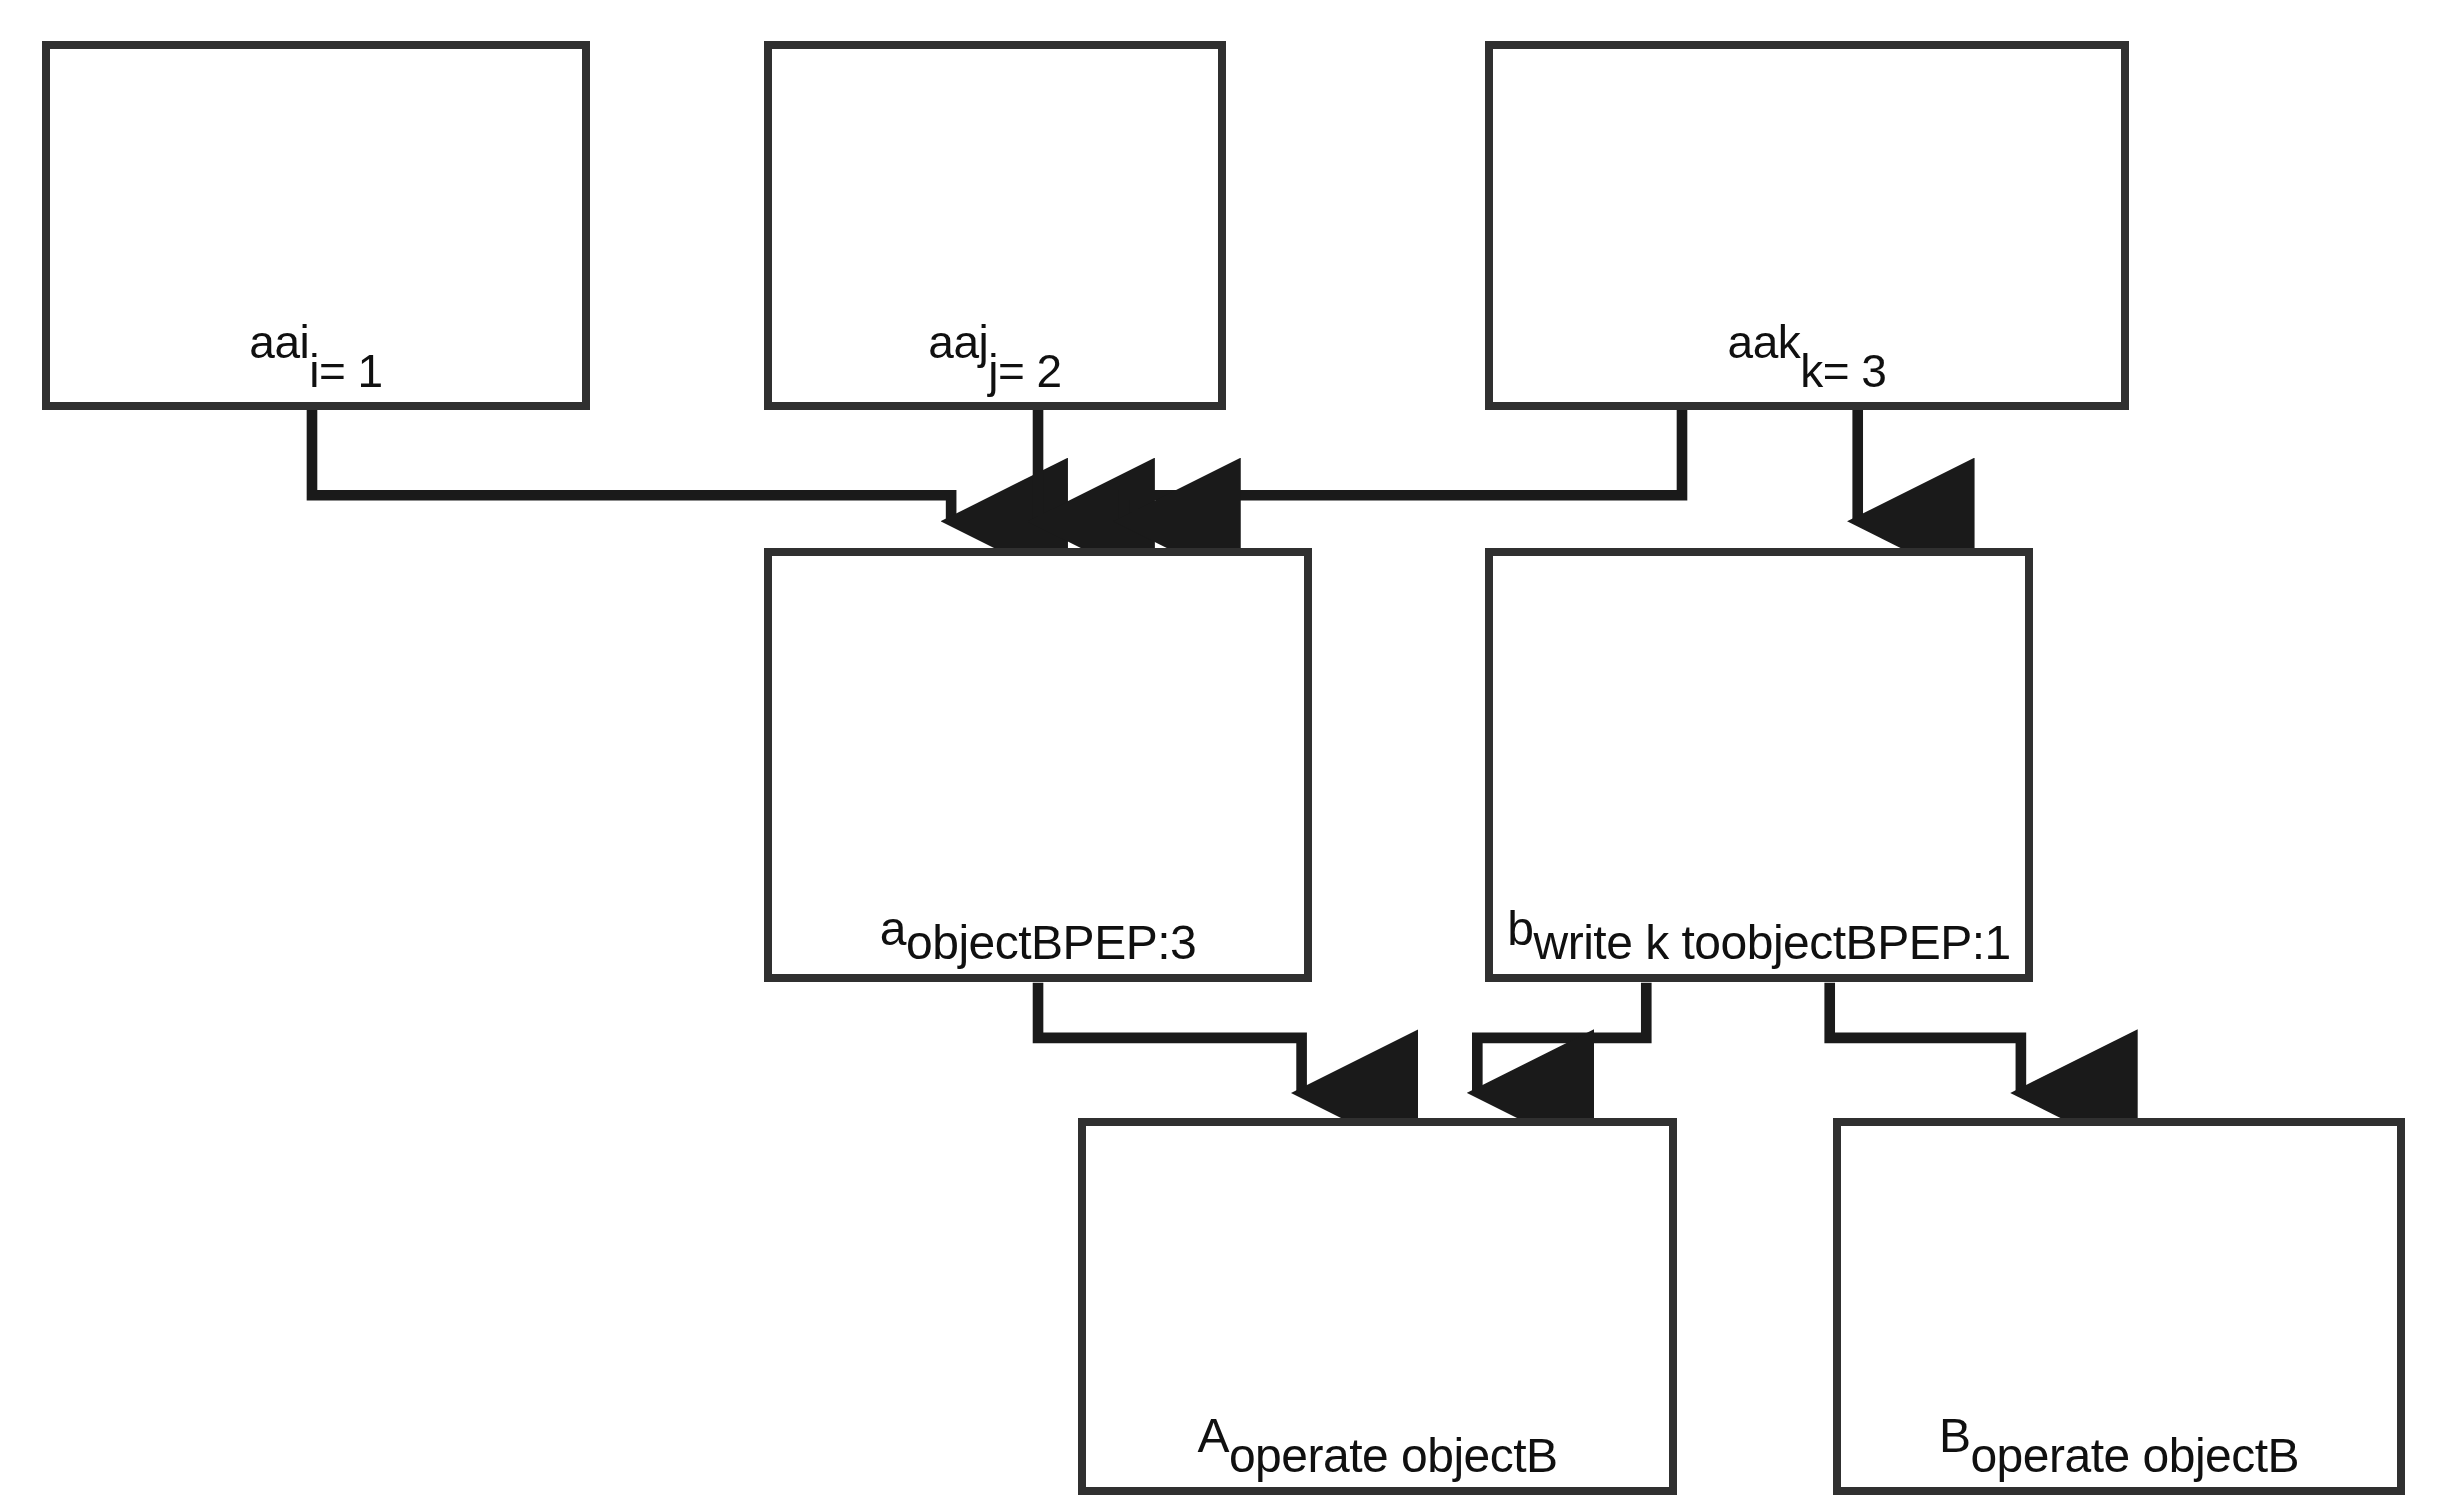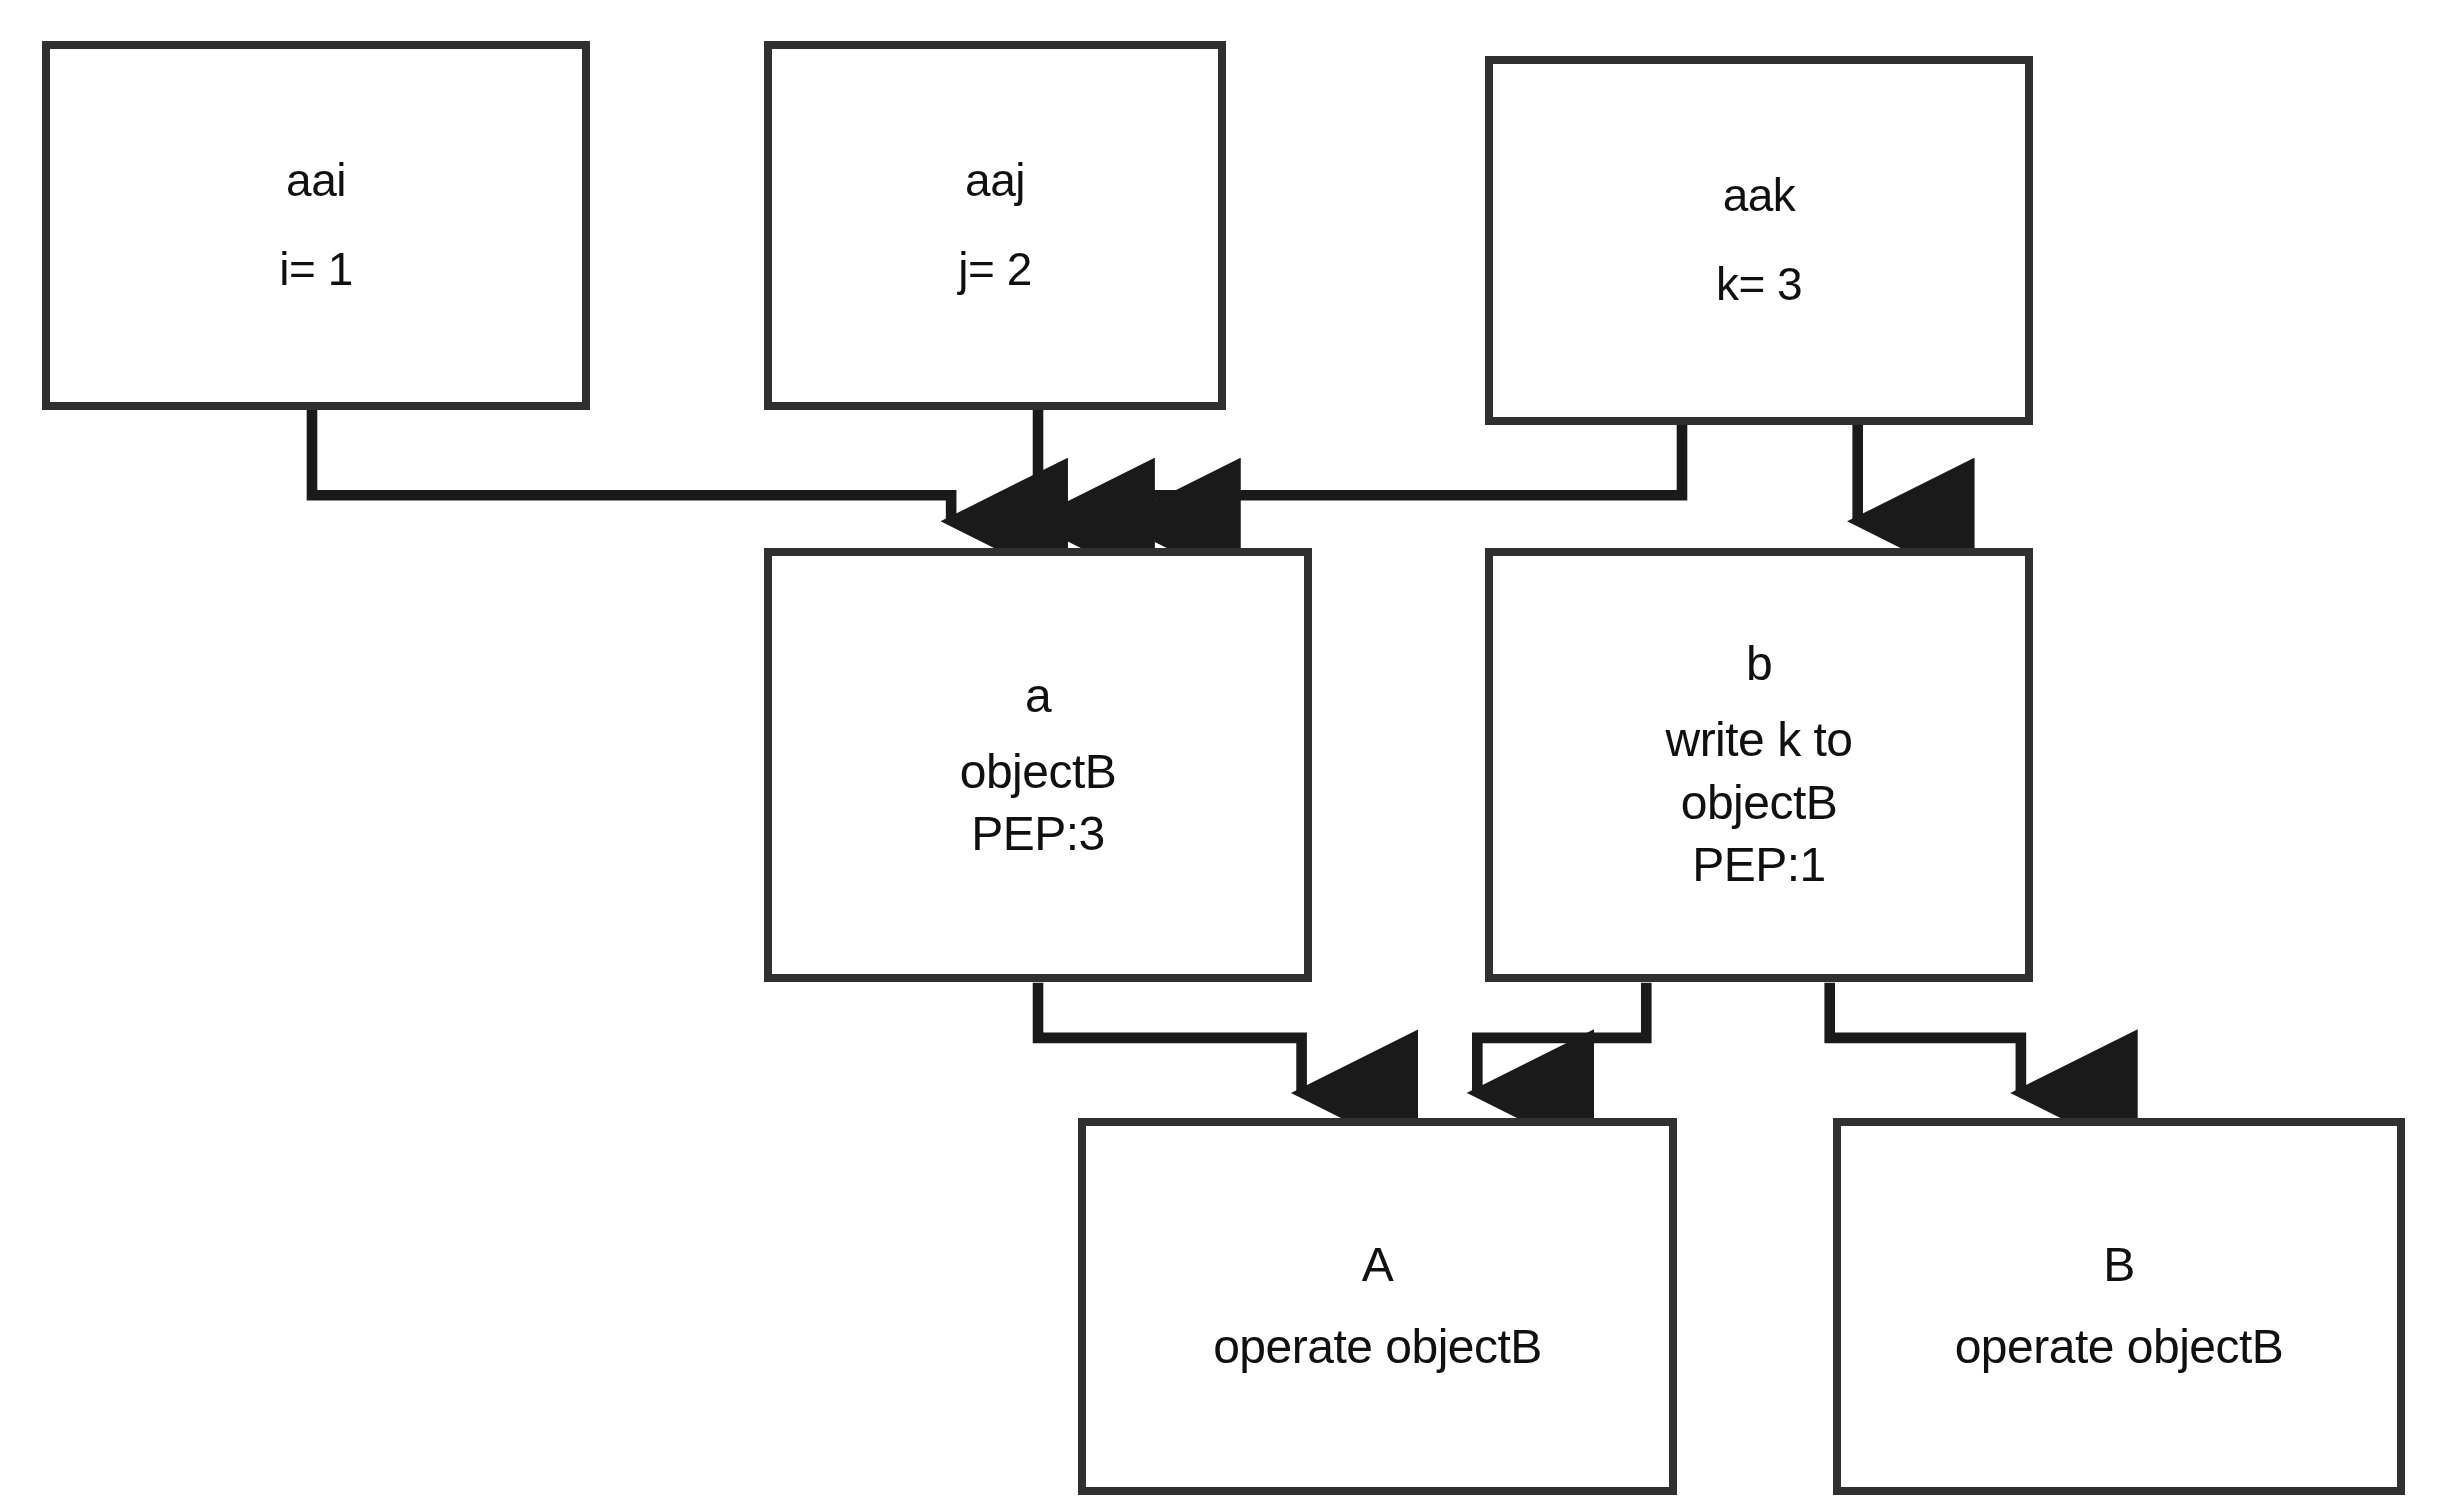--- a/index.html
+++ b/index.html
@@ -22,37 +22,37 @@
     width: 2441px;
     height: 1510px;
     pointer-events: none;
   }
   .node {
     position: absolute;
     box-sizing: border-box;
     background: #ffffff;
     border: 8.7px solid #303030;
     display: flex;
-    flex-direction: column;
-    align-items: center;
+    flex-direction: row;
+    align-items: flex-end;
     justify-content: center;
     text-align: center;
     color: #101010;
     z-index: 2;
   }
   .node .line {
     display: block;
     white-space: nowrap;
     line-height: 1.30;
     letter-spacing: -0.5px;
   }
   
   #node-aai { left: 42px;   top: 41px;  width: 548px; height: 369px; }
   #node-aaj { left: 764px;  top: 41px;  width: 462px; height: 369px; }
-  #node-aak { left: 1485px; top: 56px;  width: 548px; height: 369px; }
+  #node-aak { left: 1485px; top: 41px;  width: 644px; height: 369px; }
   #node-aai .line, #node-aaj .line, #node-aak .line { font-size: 46px; }
   #node-aai .line.l1, #node-aaj .line.l1, #node-aak .line.l1 { margin-bottom: 29px; }
 
   
   #node-a { left: 764px;  top: 548px; width: 548px; height: 434px; }
   #node-b { left: 1485px; top: 548px; width: 548px; height: 434px; }
   #node-a .line, #node-b .line { font-size: 48px; }
   #node-a .line.title, #node-b .line.title { margin-bottom: 13.5px; }
   .pep { letter-spacing: -3.9px; }
 

